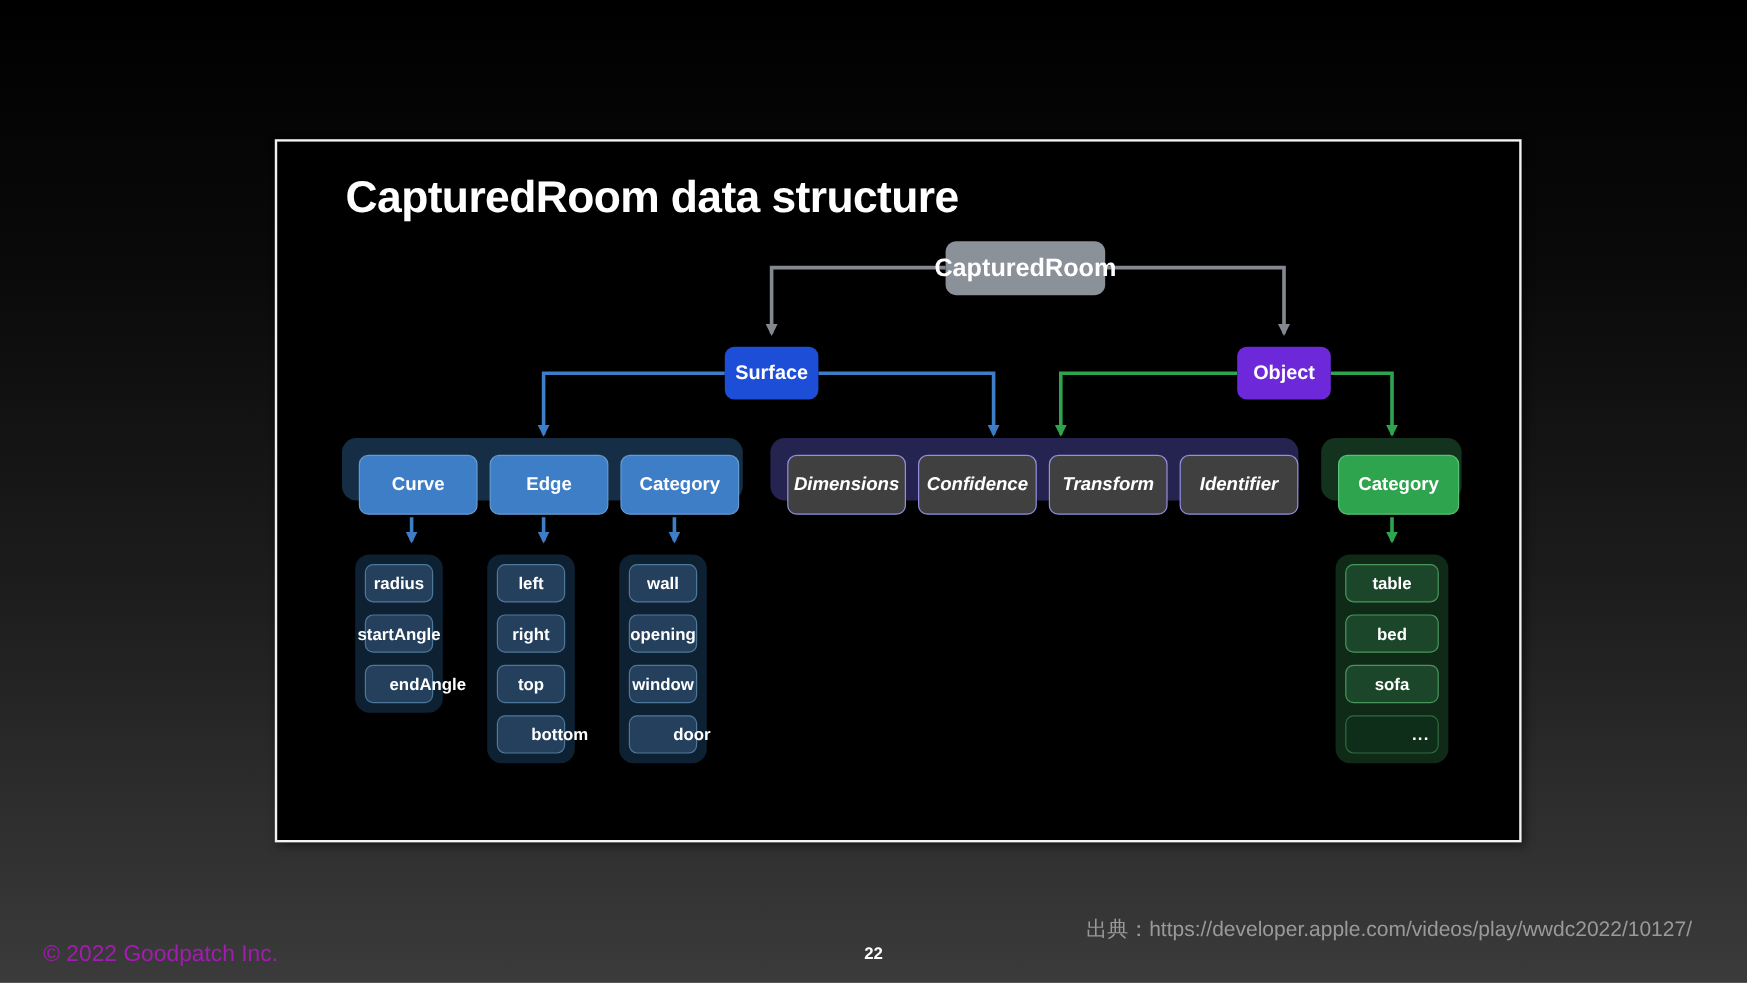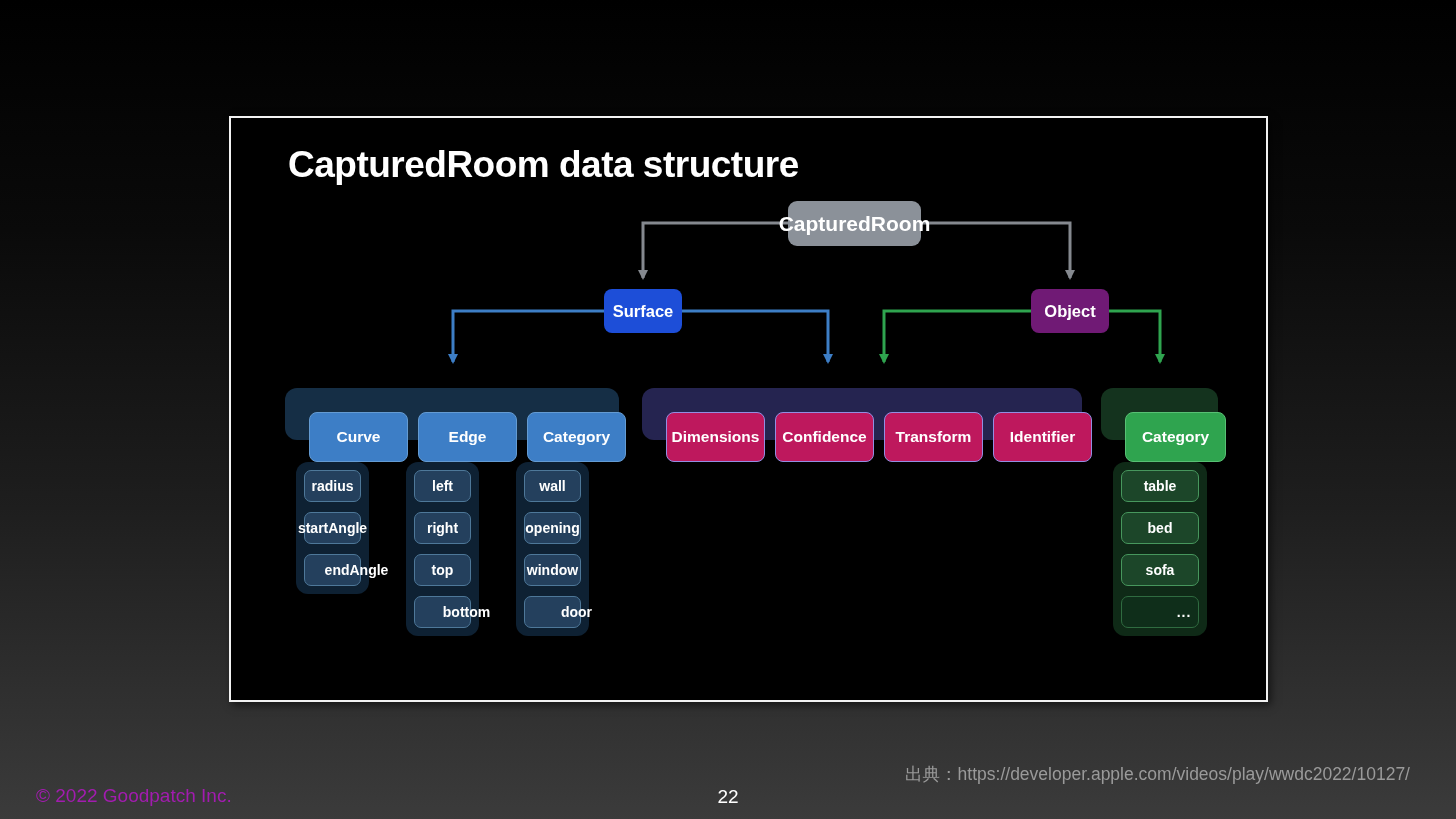--- a/index.html
+++ b/index.html
@@ -41,41 +41,41 @@
   .n-root {
     left: 557px; top: 83px; width: 133px; height: 45px;
     background: #8b9199; border-radius: 9px; font-size: 21px;
   }
   .n-surface {
     left: 373px; top: 171px; width: 78px; height: 44px;
     background: #1d4ed8; border-radius: 8px; font-size: 16.5px;
   }
   .n-object {
     left: 800px; top: 171px; width: 78px; height: 44px;
-    background: #701a75; border-radius: 8px; font-size: 16.5px;
+    background: #6d28d9; border-radius: 8px; font-size: 16.5px;
   }
 
   .group {
     position: absolute;
-    top: 270px; height: 52px;
+    top: 247px; height: 52px;
     display: flex; gap: 10px;
-    padding: 24px;
+    padding: 14px;
     border-radius: 12px;
   }
   .g-blue   { left: 54px;  width: 334px; background: #152e45; }
   .g-purple { left: 411px; width: 440px; background: #252450; }
   .g-green  { left: 870px; width: 117px; background: #14331e; }
   .gnode {
     width: 99px; height: 50px; flex: none;
     display: flex; align-items: center; justify-content: center;
     color: #fff; font-weight: 600; font-size: 15.5px;
     border-radius: 8px; white-space: nowrap;
   }
   .gnode.blue   { background: #3d7ec6; border: 1.5px solid #649bd2; }
-  .gnode.purple { background: #be185d; border: 1.5px solid #938ee2; }
+  .gnode.purple { background: #404040; border: 1.5px solid #938ee2; font-style: italic; }
   .gnode.green  { background: #2fa44f; border: 1.5px solid #58c074; width: 101px; }
 
   .vlist {
     position: absolute;
     top: 344px; width: 73px;
     padding: 8px;
     border-radius: 12px;
     background: #0e2133;
   }
   .l-curve { left: 65px;  height: 132px; }
@@ -93,21 +93,21 @@
   .vitem.blue  { background: #24405d; border: 1.5px solid #4e7899; }
   .vitem.green { background: #1c4629; border: 1.5px solid #47975d; }
   .vitem.green-dim { background: #0f2e1a; border: 1.5px solid #2f6b40; letter-spacing: 1px; }
 
   .footer-copyright {
     position: absolute; left: 36px; top: 785px;
     font-size: 19px; color: #a21caf;
   }
   .footer-page {
     position: absolute; left: 0; top: 786px; width: 100%;
-    text-align: center; font-size: 19px; font-weight: 400; color: #ffffff;
+    text-align: center; font-size: 14px; font-weight: 700; color: #ffffff;
   }
   .footer-source {
     position: absolute; right: 46px; top: 762px;
     font-size: 17.5px; color: #9a9a9a;
   }
 </style>
 </head>
 <body>
 
 <div class="slide">

